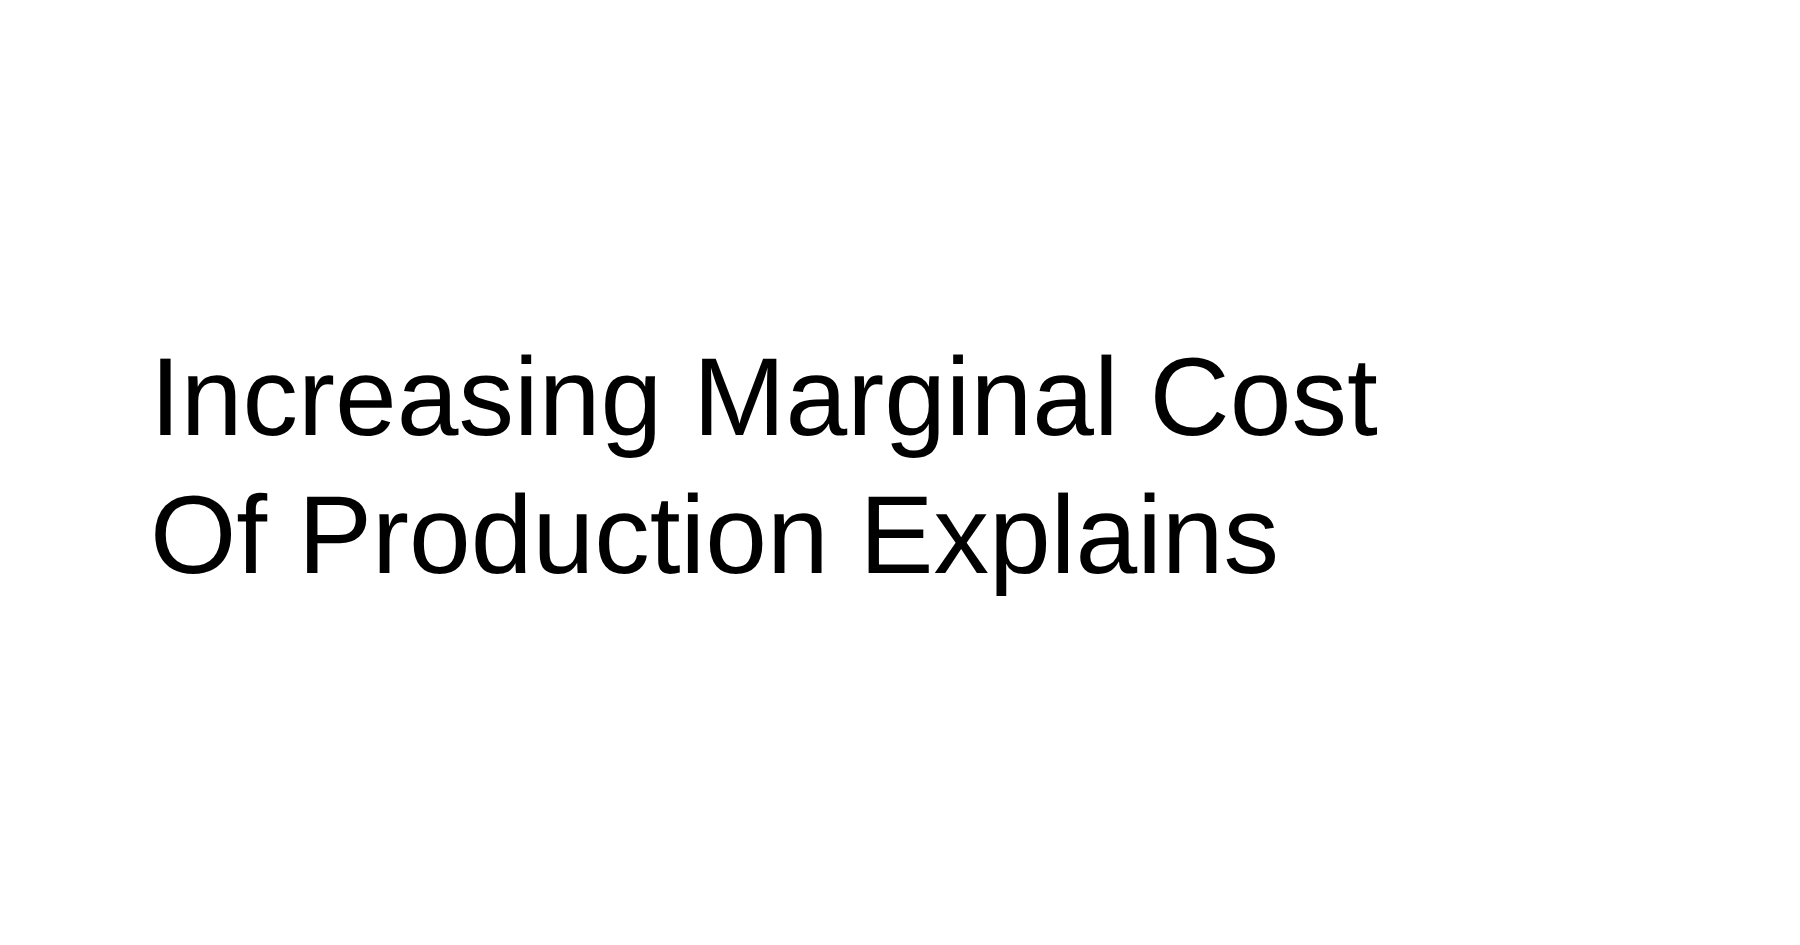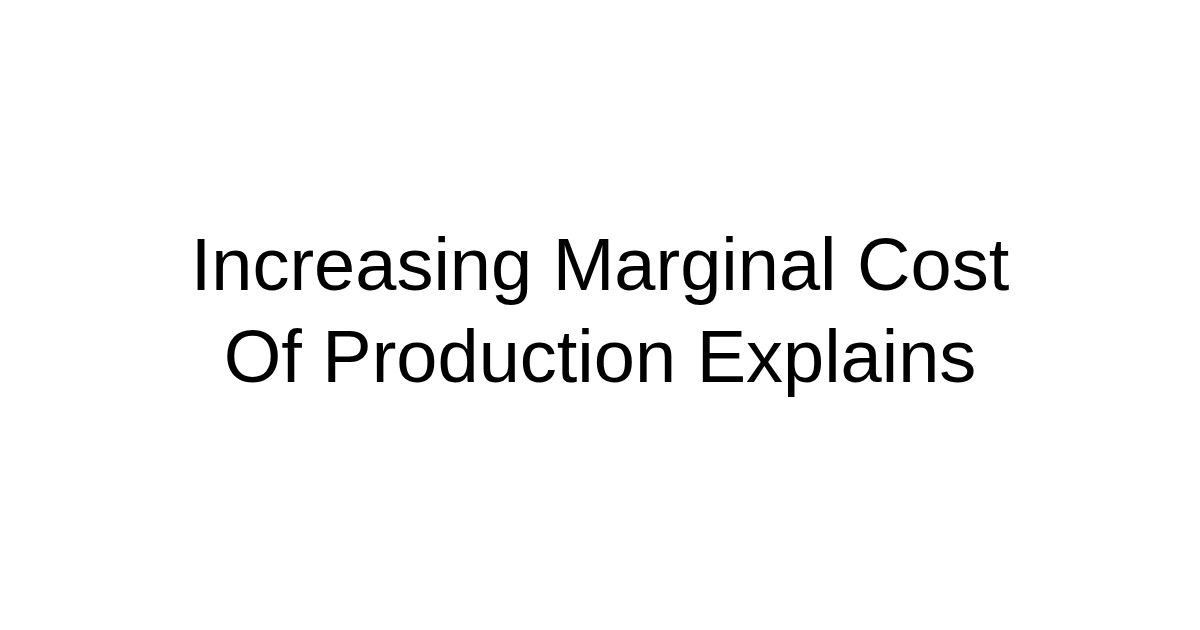--- a/index.html
+++ b/index.html
@@ -18,21 +18,21 @@
     width: 1200px;
     height: 630px;
     background: #ffffff;
     display: flex;
     align-items: center;
     justify-content: center;
     box-sizing: border-box;
   }
   .title-block {
     width: 1000px;
-    text-align: center;
+    text-align: left;
     margin-top: -8px;
   }
   .title {
     font-family: "Liberation Sans", sans-serif;
     font-size: 74px;
     font-weight: 400;
     line-height: 92px;
     color: #000000;
     letter-spacing: 0px;
     white-space: pre-line;

